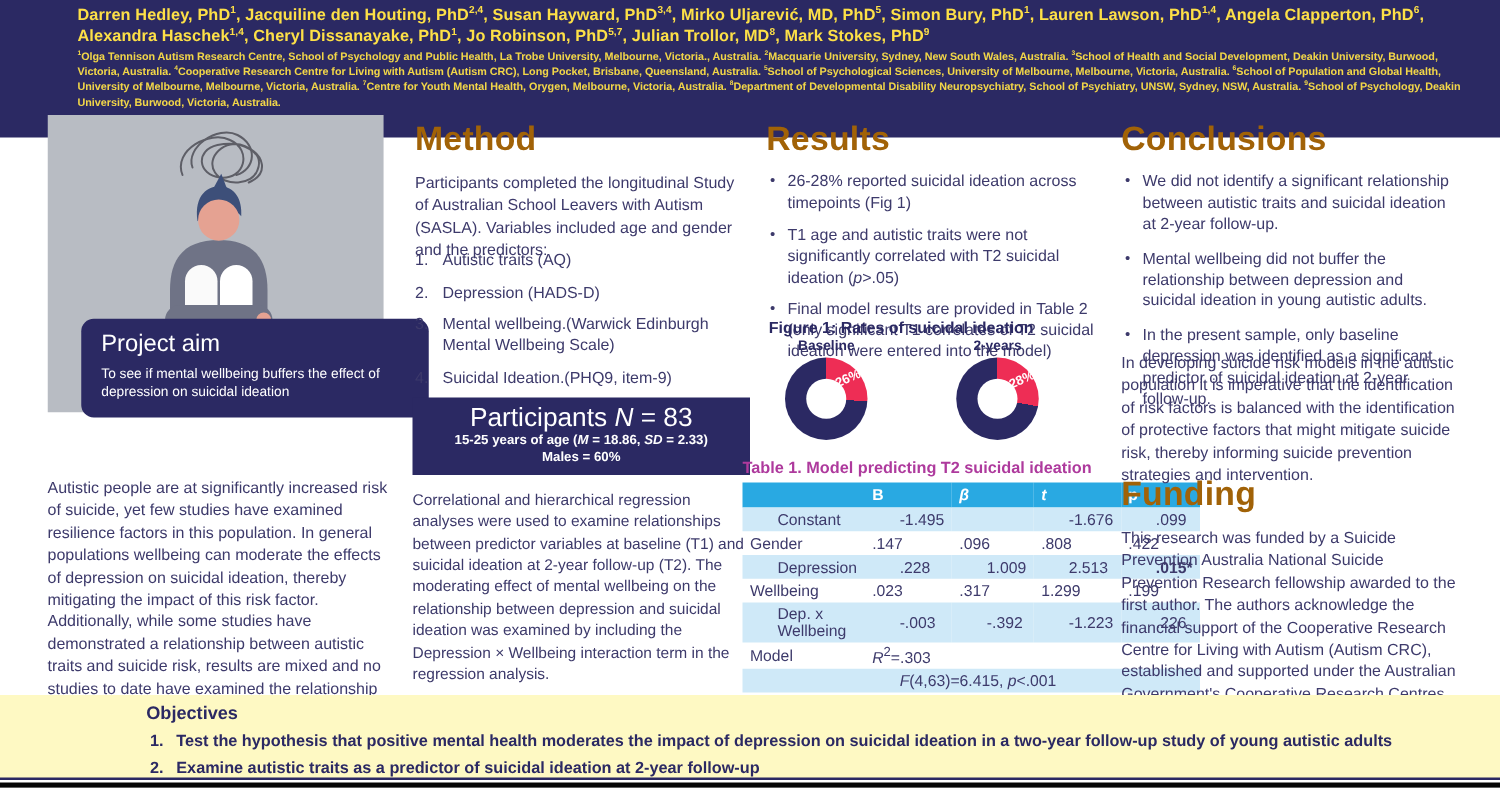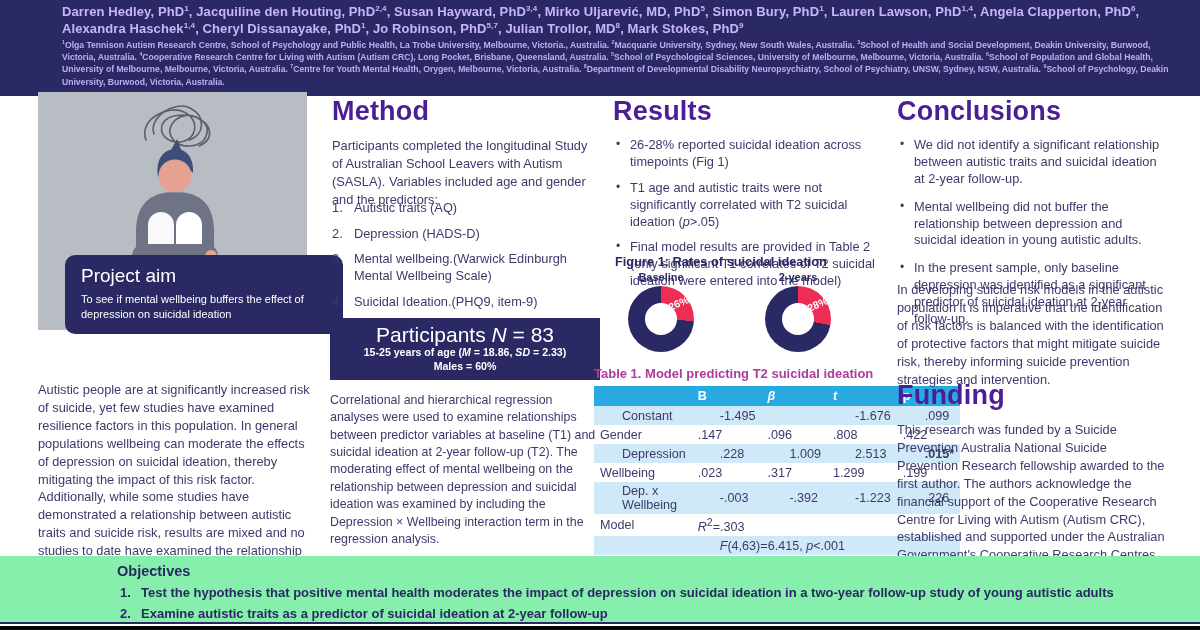--- a/index.html
+++ b/index.html
@@ -1,27 +1,27 @@
 <!DOCTYPE html>
 <html><head>
 <meta charset="utf-8">
 <style>
   * { margin:0; padding:0; box-sizing:border-box; }
   html,body { background:#000; }
   body { font-family:"Liberation Sans", sans-serif; }
   .poster { position:relative; width:1200px; height:630px; background:#ffffff; overflow:hidden; }
 
   
-  .header { position:absolute; left:0; top:0; width:1200px; height:96px; background:#2b2963; color:#c4b5fd; }
+  .header { position:absolute; left:0; top:0; width:1200px; height:110px; background:#2b2963; color:#fde047; }
   .authors { position:absolute; left:62px; top:3px; width:1108px; font-size:13px; font-weight:bold; line-height:1.32; letter-spacing:.1px; }
   .affils  { position:absolute; left:62px; top:39px; width:1108px; font-size:8.6px; line-height:1.42; font-weight:bold; opacity:.95; }
   .authors sup, .affils sup { font-size:62%; }
 
   
-  .h-section { position:absolute; font-size:27px; font-weight:bold; color:#4c1d95; letter-spacing:.2px; }
+  .h-section { position:absolute; font-size:27px; font-weight:bold; color:#a16207; letter-spacing:.2px; }
   .body-text { color:#3d3a6b; font-size:12.8px; line-height:1.4; }
 
   
   .illustration { position:absolute; left:38px; top:92px; width:269px; height:238px; }
   .aim-box { position:absolute; left:42px; top:255px; width:278px; border-radius:10px; background:#2b2963; color:#fff; padding:10px 16px 13px;margin-left:23px; }
   .aim-title { font-size:19px; margin-bottom:5px; font-weight:normal; }
   .aim-text { font-size:11px; line-height:1.32; }
   .bg-head { left:38px; top:338px; }
   .bg-text { position:absolute; left:38px; top:381px; width:278px; }
 
@@ -62,21 +62,21 @@
 
   
   .c-head { left:897px; top:96px; }
   .c-bullets { left:899px; top:137px; width:266px; }
   .c-bullets li { margin-bottom:11px; }
   .c-par { position:absolute; left:897px; top:281px; width:270px; }
   .f-head { left:897px; top:380px; }
   .f-text { position:absolute; left:897px; top:421px; width:272px; }
 
   
-  .objectives { position:absolute; left:0; top:556px; width:1200px; height:68px; background:#86efac; border-bottom:2px solid #2b2963; color:#2b2963; }
+  .objectives { position:absolute; left:0; top:556px; width:1200px; height:68px; background:#fef9c3; border-bottom:2px solid #2b2963; color:#2b2963; }
   .obj-head { position:absolute; left:117px; top:7px; font-size:14.5px; font-weight:bold; }
   .obj-list { position:absolute; left:120px; top:29px; list-style:none; counter-reset:oi; }
   .obj-list li { counter-increment:oi; position:relative; padding-left:21px; margin-bottom:5px; font-size:13px; font-weight:bold; line-height:1.25; }
   .obj-list li::before { content:counter(oi) "."; position:absolute; left:0; }
   .bottom-strip { position:absolute; left:0; top:626px; width:1200px; height:4px; background:#060606; }
 </style>
 </head>
 <body>
 
 <div class="poster">

